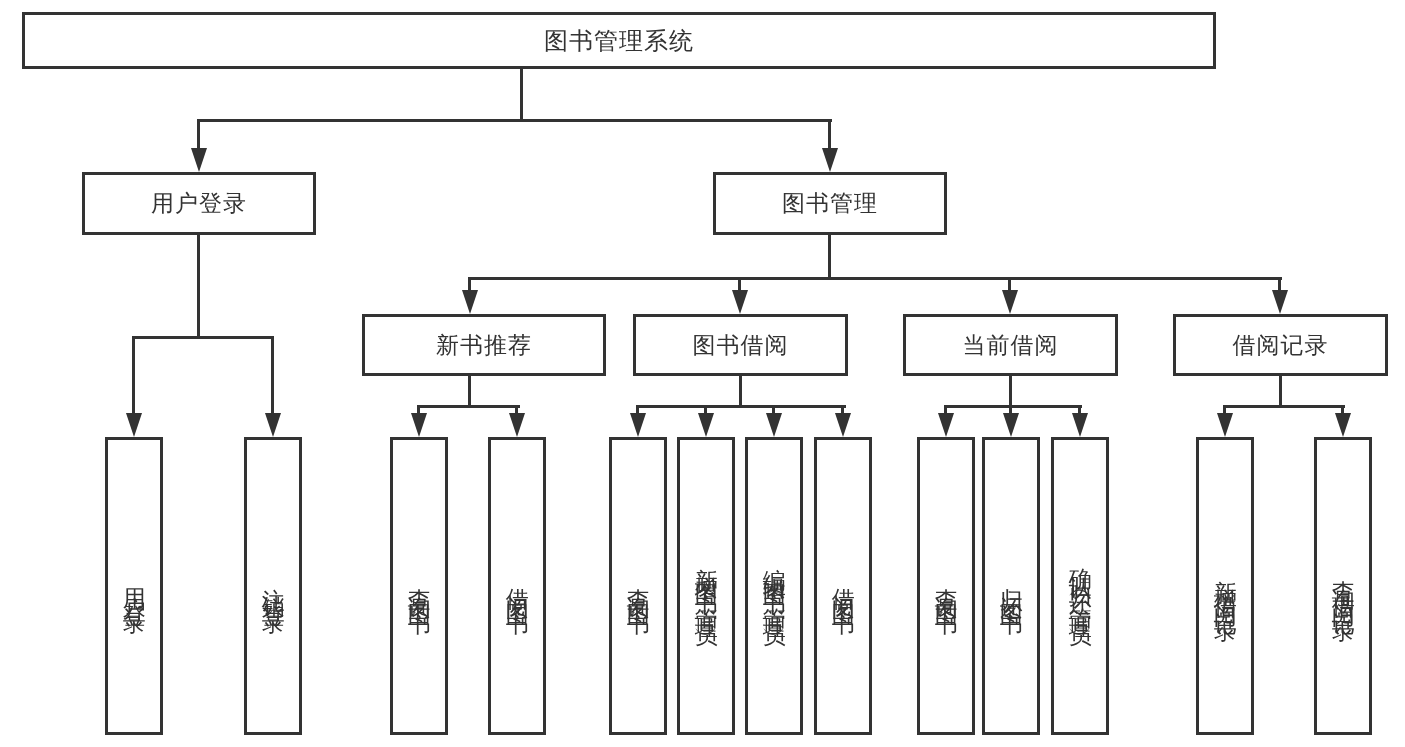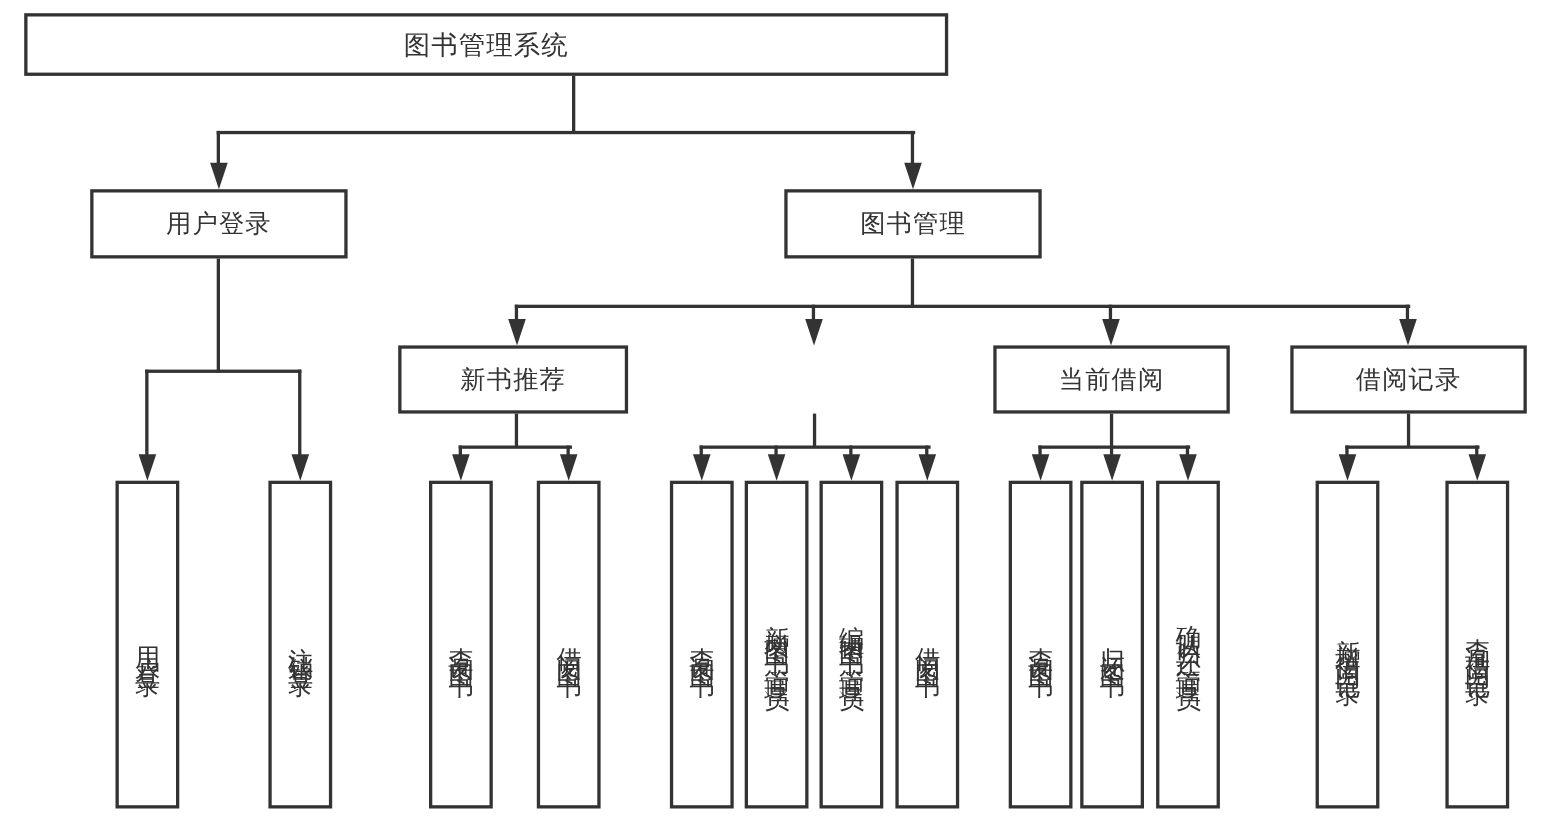--- a/index.html
+++ b/index.html
@@ -49,21 +49,21 @@
     color:var(--wm);
     text-shadow:0 0 2px #ffffff;
     letter-spacing:1px;
   }
 </style>
 </head>
 <body>
 
 <div class="canvas">
 
-  <div class="box hbox rootbox" style="left:22px;top:12px;width:840px;height:57px;font-family:Liberation Serif, serif;">
+  <div class="box hbox rootbox" style="left:22px;top:12px;width:1194px;height:57px;font-family:Liberation Serif, serif;">
     <span>图书管理系统</span>
   </div>
 
   <div class="vline" style="left:520px;top:69px;height:52px;"></div>
   <div class="hline" style="left:197px;top:119px;width:635px;"></div>
   <div class="vline" style="left:197px;top:119px;height:31px;"></div>
   <div class="arr" style="left:191px;top:148px;"></div>
   <div class="vline" style="left:828px;top:119px;height:31px;"></div>
   <div class="arr" style="left:822px;top:148px;"></div>
 
@@ -85,22 +85,25 @@
   <div class="hline" style="left:468px;top:277px;width:814px;"></div>
   <div class="vline" style="left:468px;top:277px;height:14px;"></div>
   <div class="arr" style="left:462px;top:290px;"></div>
   <div class="vline" style="left:738px;top:277px;height:14px;"></div>
   <div class="arr" style="left:732px;top:290px;"></div>
   <div class="vline" style="left:1008px;top:277px;height:14px;"></div>
   <div class="arr" style="left:1002px;top:290px;"></div>
   <div class="vline" style="left:1278px;top:277px;height:14px;"></div>
   <div class="arr" style="left:1272px;top:290px;"></div>
 
-  <div class="box hbox" style="left:362px;top:314px;width:209px;height:62px;">
+  <div class="box hbox" style="left:362px;top:314px;width:244px;height:62px;">
     <span>新书推荐</span>
+  </div>
+  <div class="box hbox" style="left:633px;top:314px;width:215px;height:62px;">
+    <span>图书借阅</span>
   </div>
   <div class="box hbox" style="left:903px;top:314px;width:215px;height:62px;text-align:center;">
     <span>当前借阅</span>
   </div>
   <div class="box hbox" style="left:1173px;top:314px;width:215px;height:62px;">
     <span>借阅记录</span>
   </div>
 
   <div class="vline" style="left:468px;top:376px;height:31px;"></div>
   <div class="hline" style="left:417px;top:405px;width:103px;"></div>

